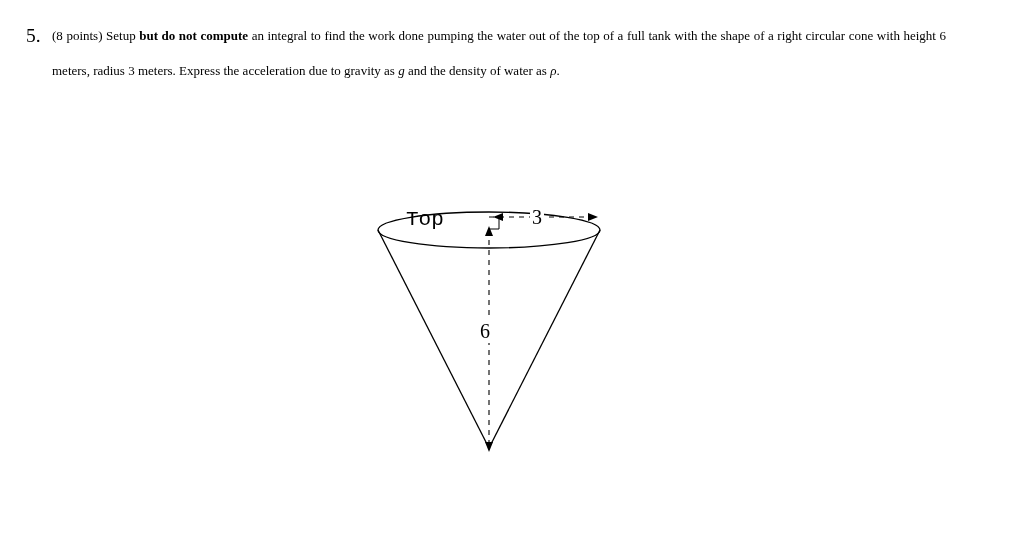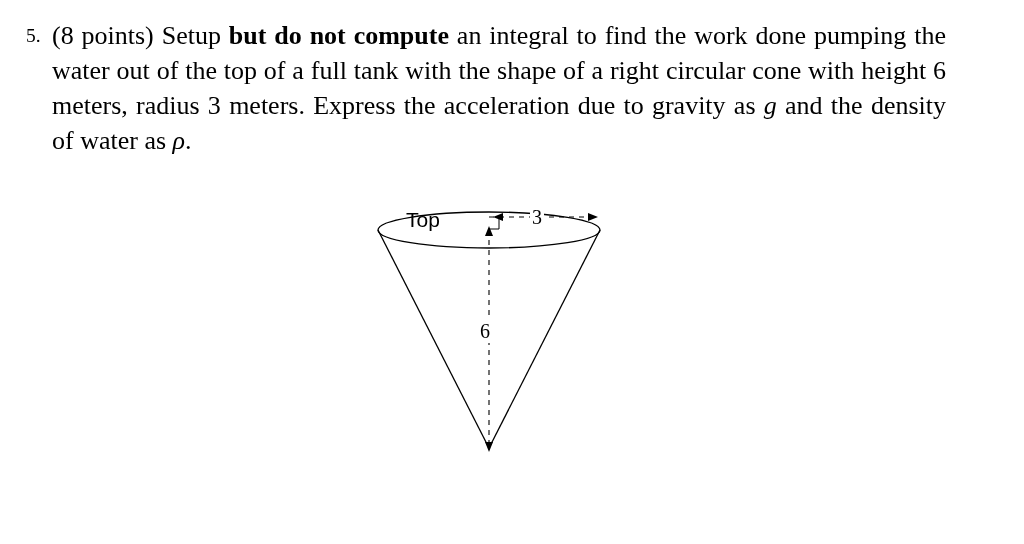--- a/index.html
+++ b/index.html
@@ -32,21 +32,21 @@
     align-items: flex-start;
   }
   .problem-number {
     font-size: 19.5px;
     line-height: 35px;
     width: 26px;
     flex: 0 0 26px;
     text-align: left;
   }
   .problem-text {
-    font-size: 26px;
+    font-size: 13px;
     line-height: 35px;
     text-align: justify;
     text-justify: inter-word;
     flex: 1 1 auto;
   }
   .problem-text .bold {
     font-weight: bold;
   }
   .problem-text .ital {
     font-style: italic;
@@ -59,21 +59,21 @@
     height: 290px;
   }
   .figure svg {
     display: block;
   }
   .label-top {
     position: absolute;
     left: 76px;
     top: 18px;
     font-size: 21px;
-    font-family: Liberation Sans, sans-serif;
+    font-family: Liberation Mono, monospace;
     color: #000;
   }
   .label-three {
     position: absolute;
     left: 200px;
     top: 16px;
     font-size: 20px;
     background: #ffffff;
     padding: 0 2px;
   }

